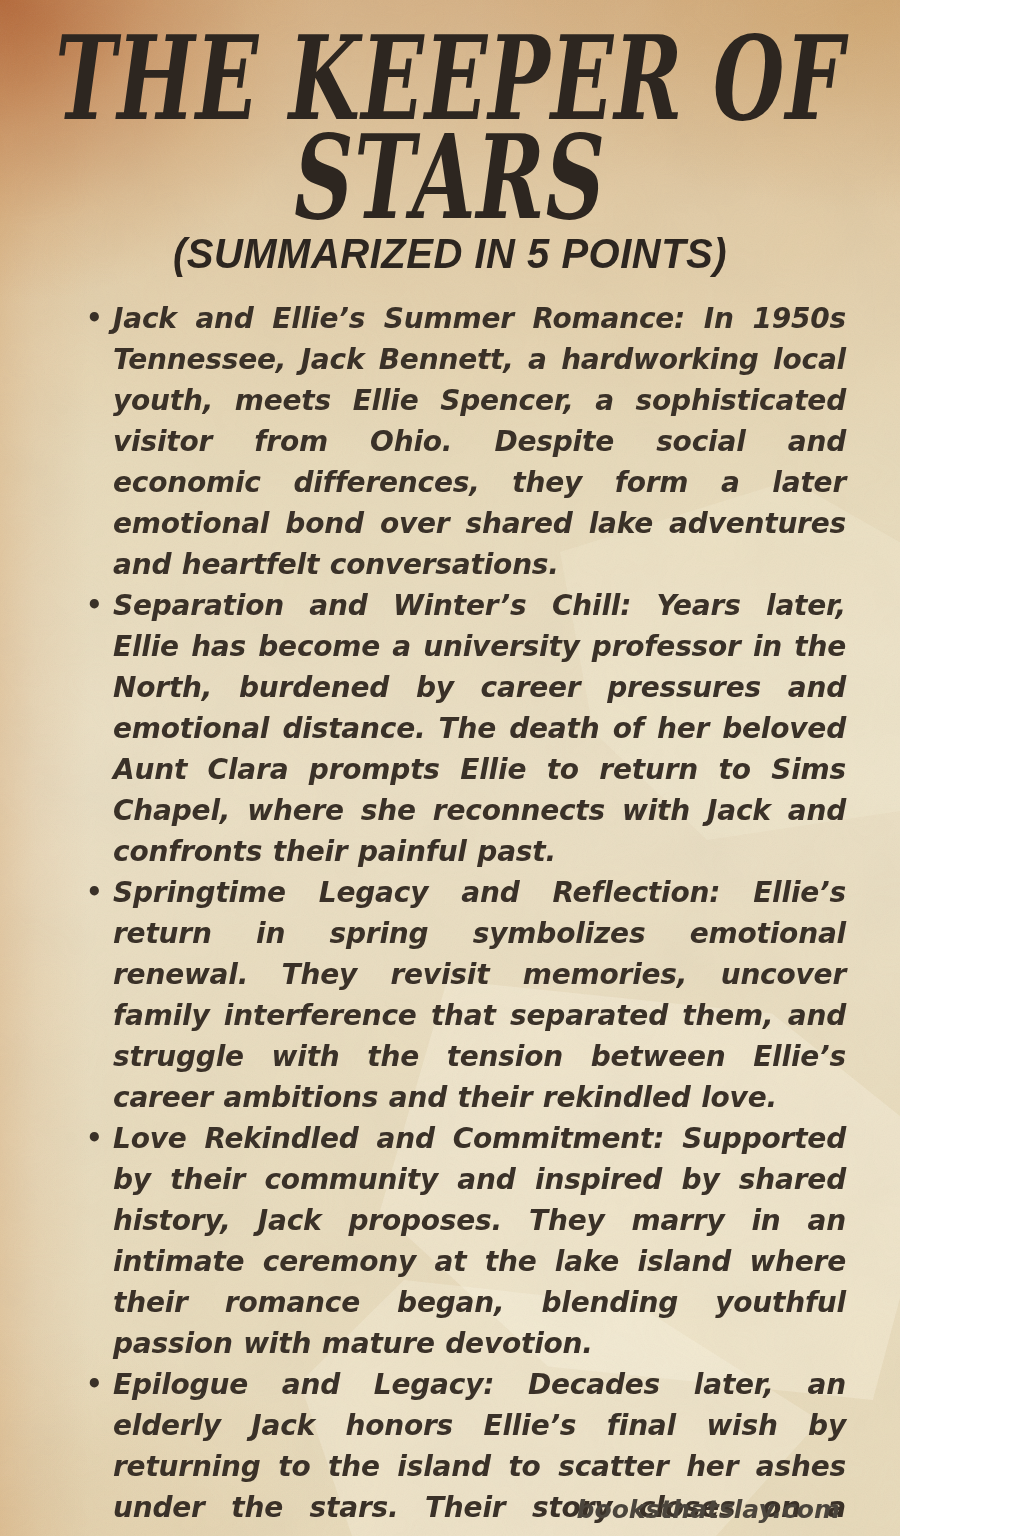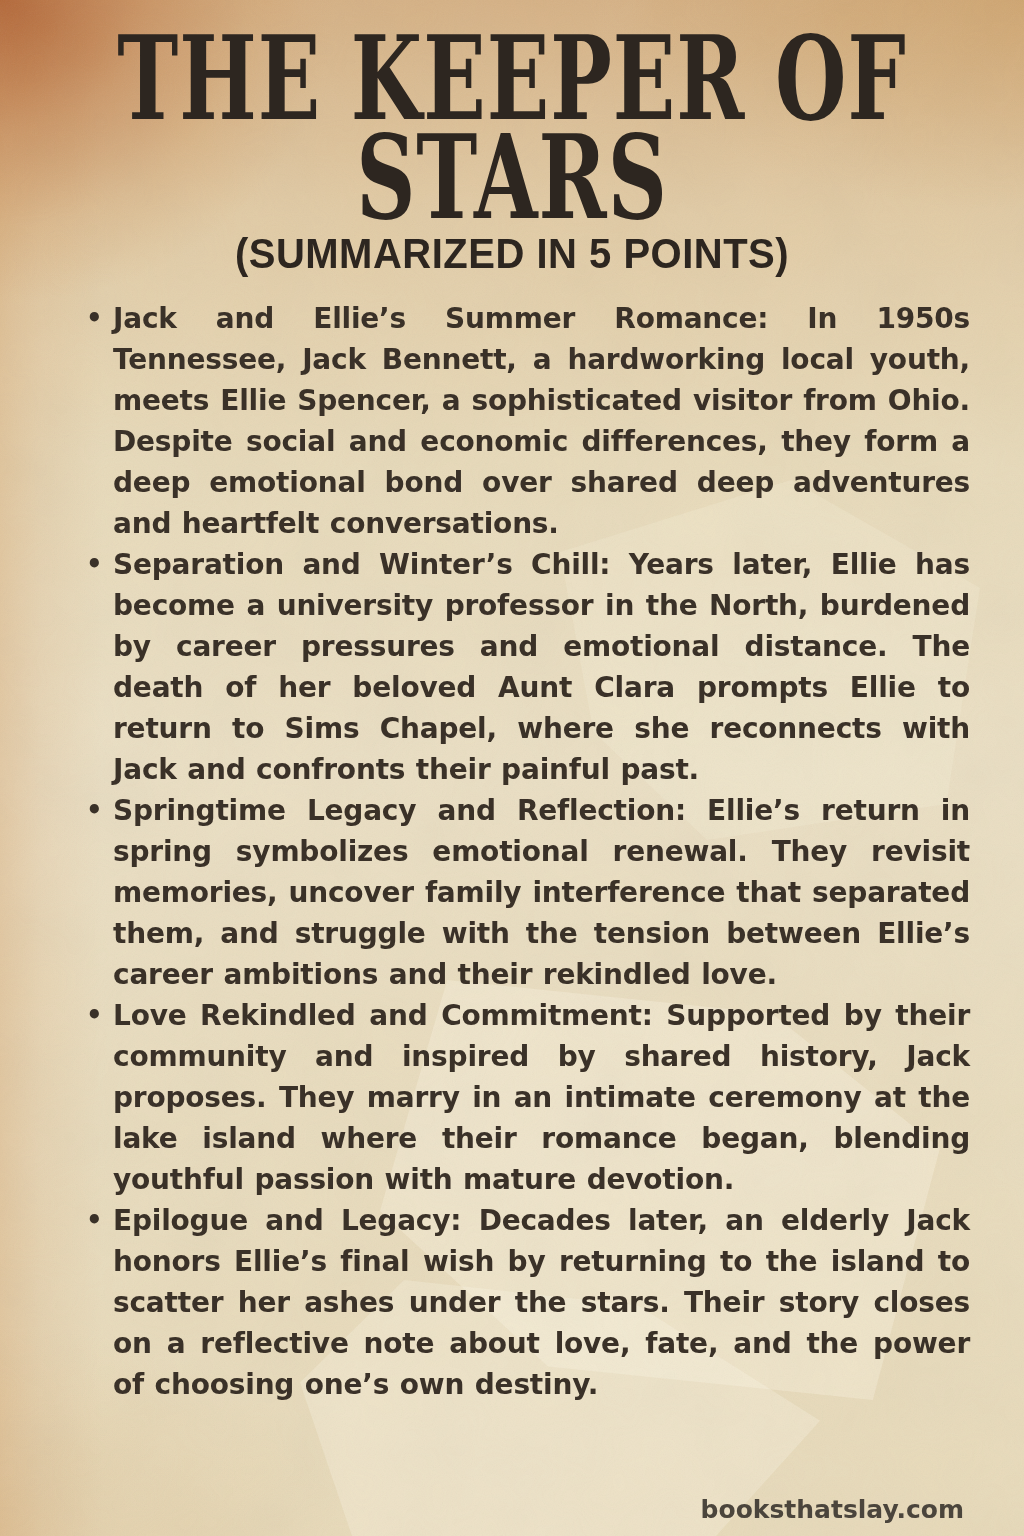--- a/index.html
+++ b/index.html
@@ -1,30 +1,31 @@
 <!DOCTYPE html>
 <html style="--title: #2d2620; --text: #3a3128; --watermark: #4b453c; --paper-base: #ebdfc3; --paper-top-tan: #d6b184; --corner-orange: #b0612f;"><head>
 <meta charset="utf-8">
 <style>
   * { margin: 0; padding: 0; box-sizing: border-box; }
   html, body { width: 1024px; }
   body { font-family: "DejaVu Sans", sans-serif; }
 
   .page {
     position: relative;
-    width: 1024px;
+    width: 900px;
     height: 1536px;
     overflow: hidden;
     color: var(--text, #3a3128);
     background:
       radial-gradient(ellipse 430px 390px at 0% 0%, rgba(175,93,45,0.88) 0%, rgba(192,123,70,0.55) 34%, rgba(204,149,94,0.28) 58%, rgba(204,149,94,0) 78%),
       linear-gradient(90deg, rgba(208,148,88,0.30) 0%, rgba(208,150,95,0.14) 4%, rgba(208,150,95,0) 10%),
       radial-gradient(ellipse 620px 300px at 100% 0%, rgba(198,148,82,0.40) 0%, rgba(198,148,82,0) 70%),
       radial-gradient(ellipse 500px 300px at 0% 100%, rgba(205,160,100,0.22) 0%, rgba(205,160,100,0) 70%),
       linear-gradient(180deg, #d6b184 0%, #e2cba4 14%, #e8dab9 30%, #ebdfc3 50%, #e9dcbd 72%, #e8dab9 100%);
+    font-style: italic;
   }
 
   
   .patch { position: absolute; pointer-events: none; }
   .patch1 { left: 380px; top: 980px; width: 560px; height: 420px;
             background: rgba(255,249,233,0.30);
             clip-path: polygon(12% 0, 70% 8%, 100% 40%, 88% 100%, 30% 92%, 0 55%); }
   .patch2 { left: 560px; top: 480px; width: 420px; height: 360px;
             background: rgba(252,244,224,0.22);
             clip-path: polygon(0 20%, 55% 0, 100% 30%, 92% 90%, 35% 100%, 8% 70%); }
@@ -122,21 +123,21 @@
       <h1>
         <span class="title-line title-row1">THE KEEPER OF</span>
         <span class="title-line title-row2">STARS</span>
       </h1>
       <div class="subtitle">(SUMMARIZED IN 5 POINTS)</div>
     </header>
 
     <ul class="points">
       <li>
         <span class="dot">•</span>
-        <span>Jack and Ellie’s Summer Romance: In 1950s Tennessee, Jack Bennett, a hardworking local youth, meets Ellie Spencer, a sophisticated visitor from Ohio. Despite social and economic differences, they form a deep emotional bond over shared deep adventures and heartfelt conversations.</span>
+        <span>Jack and Ellie’s Summer Romance: In 1950s Tennessee, Jack Bennett, a hardworking local youth, meets Ellie Spencer, a sophisticated visitor from Ohio. Despite social and economic differences, they form a later emotional bond over shared lake adventures and heartfelt conversations.</span>
       </li>
       <li>
         <span class="dot">•</span>
         <span>Separation and Winter’s Chill: Years later, Ellie has become a university professor in the North, burdened by career pressures and emotional distance. The death of her beloved Aunt Clara prompts Ellie to return to Sims Chapel, where she reconnects with Jack and confronts their painful past.</span>
       </li>
       <li>
         <span class="dot">•</span>
         <span>Springtime Legacy and Reflection: Ellie’s return in spring symbolizes emotional renewal. They revisit memories, uncover family interference that separated them, and struggle with the tension between Ellie’s career ambitions and their rekindled love.</span>
       </li>
       <li>

